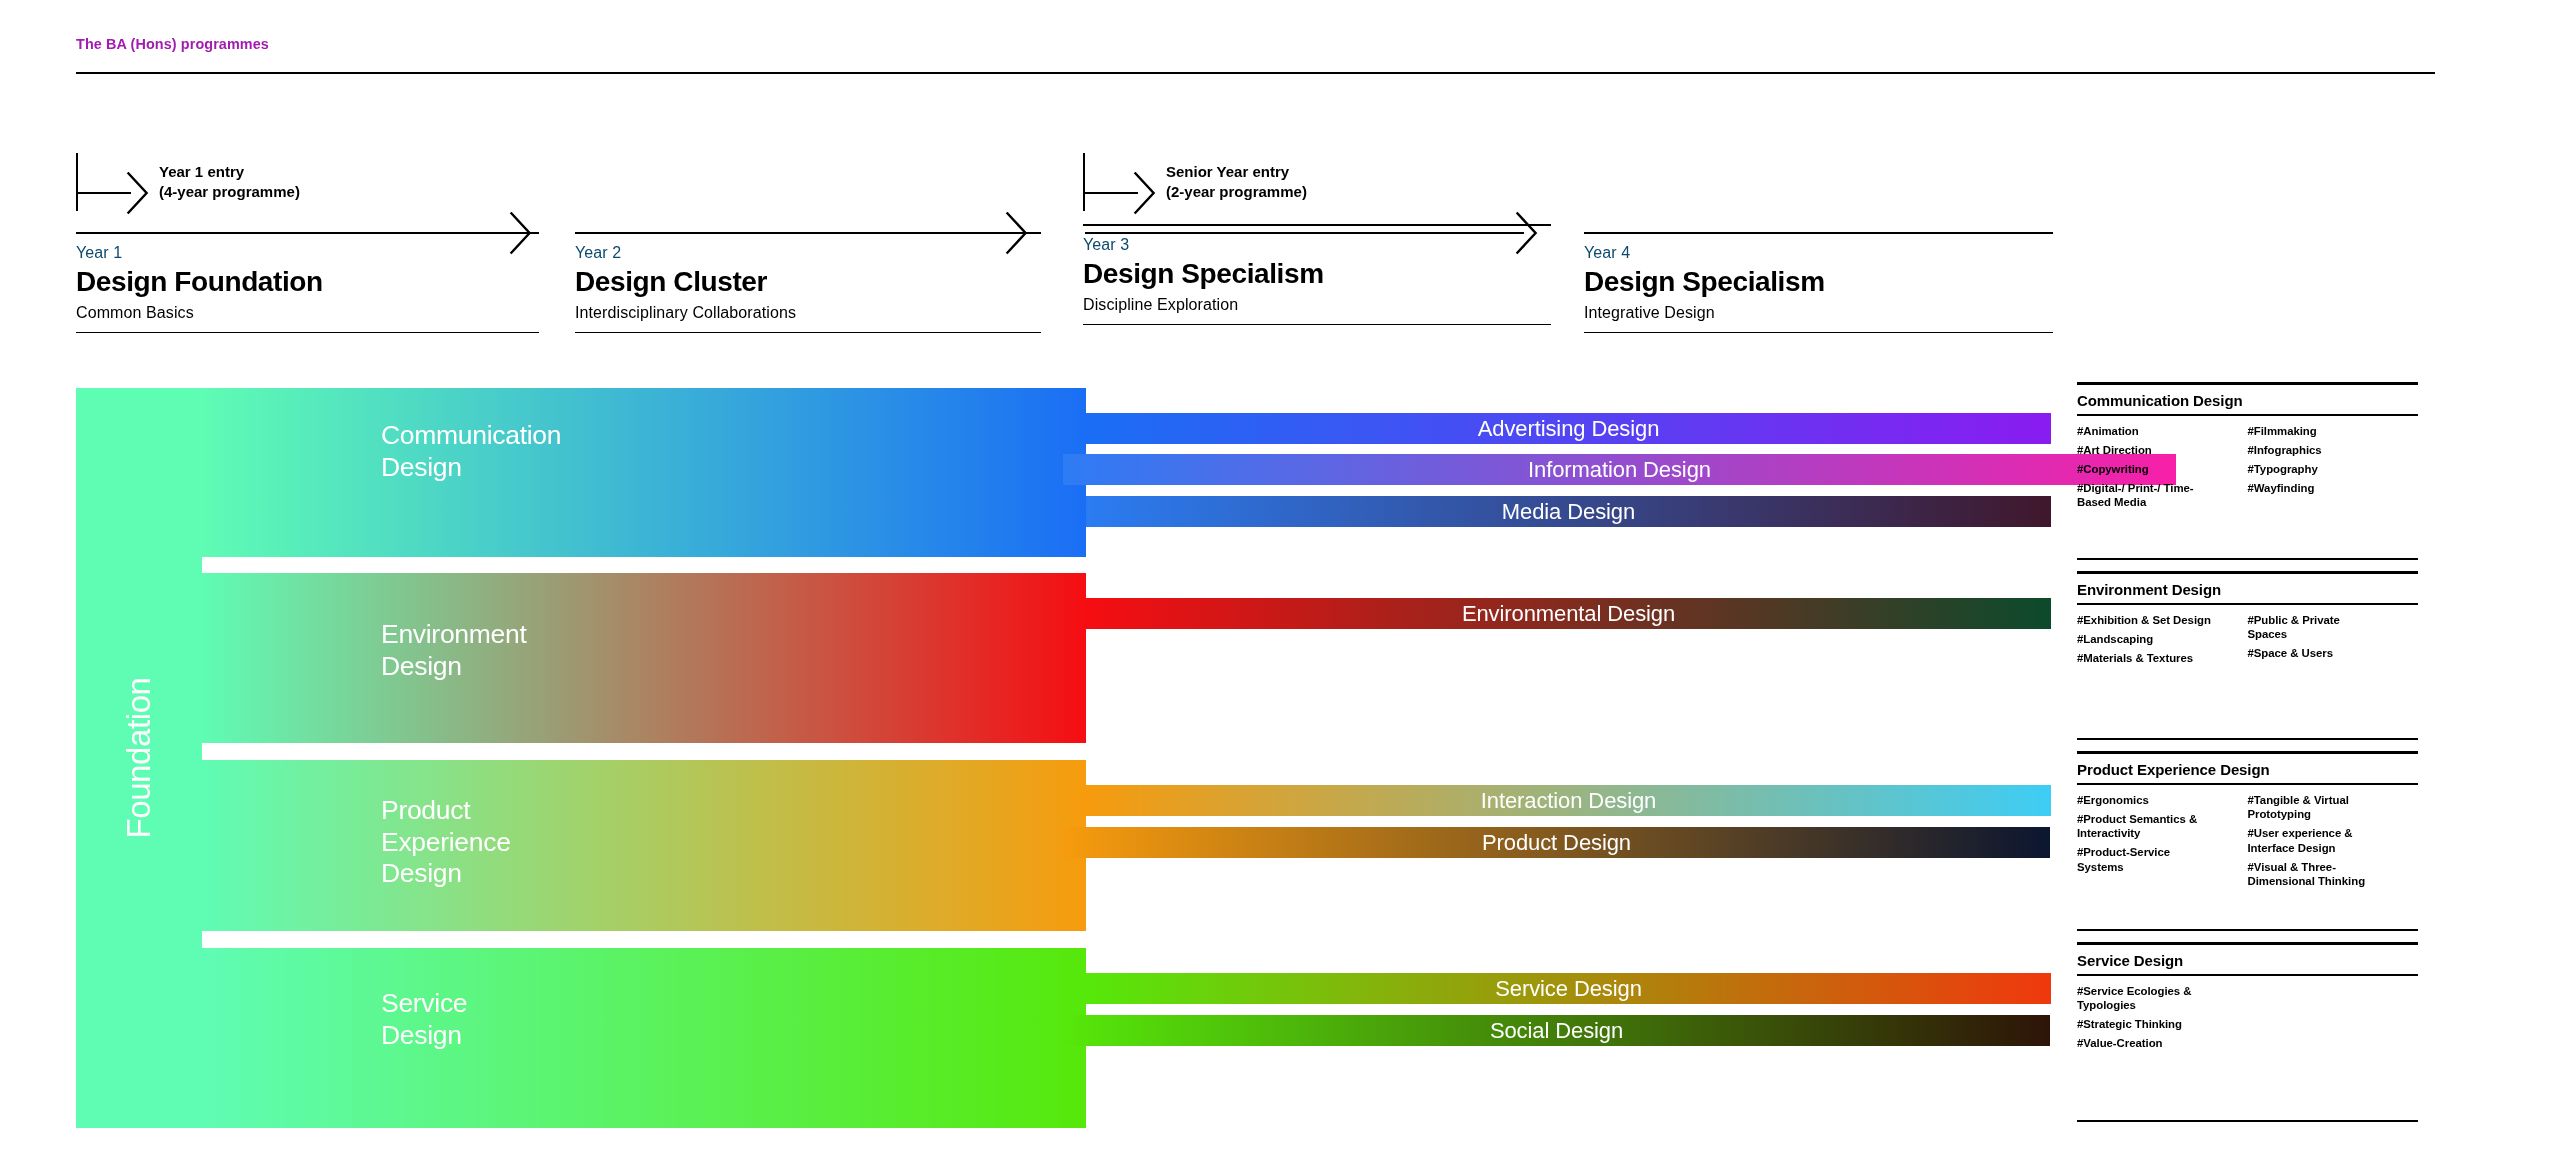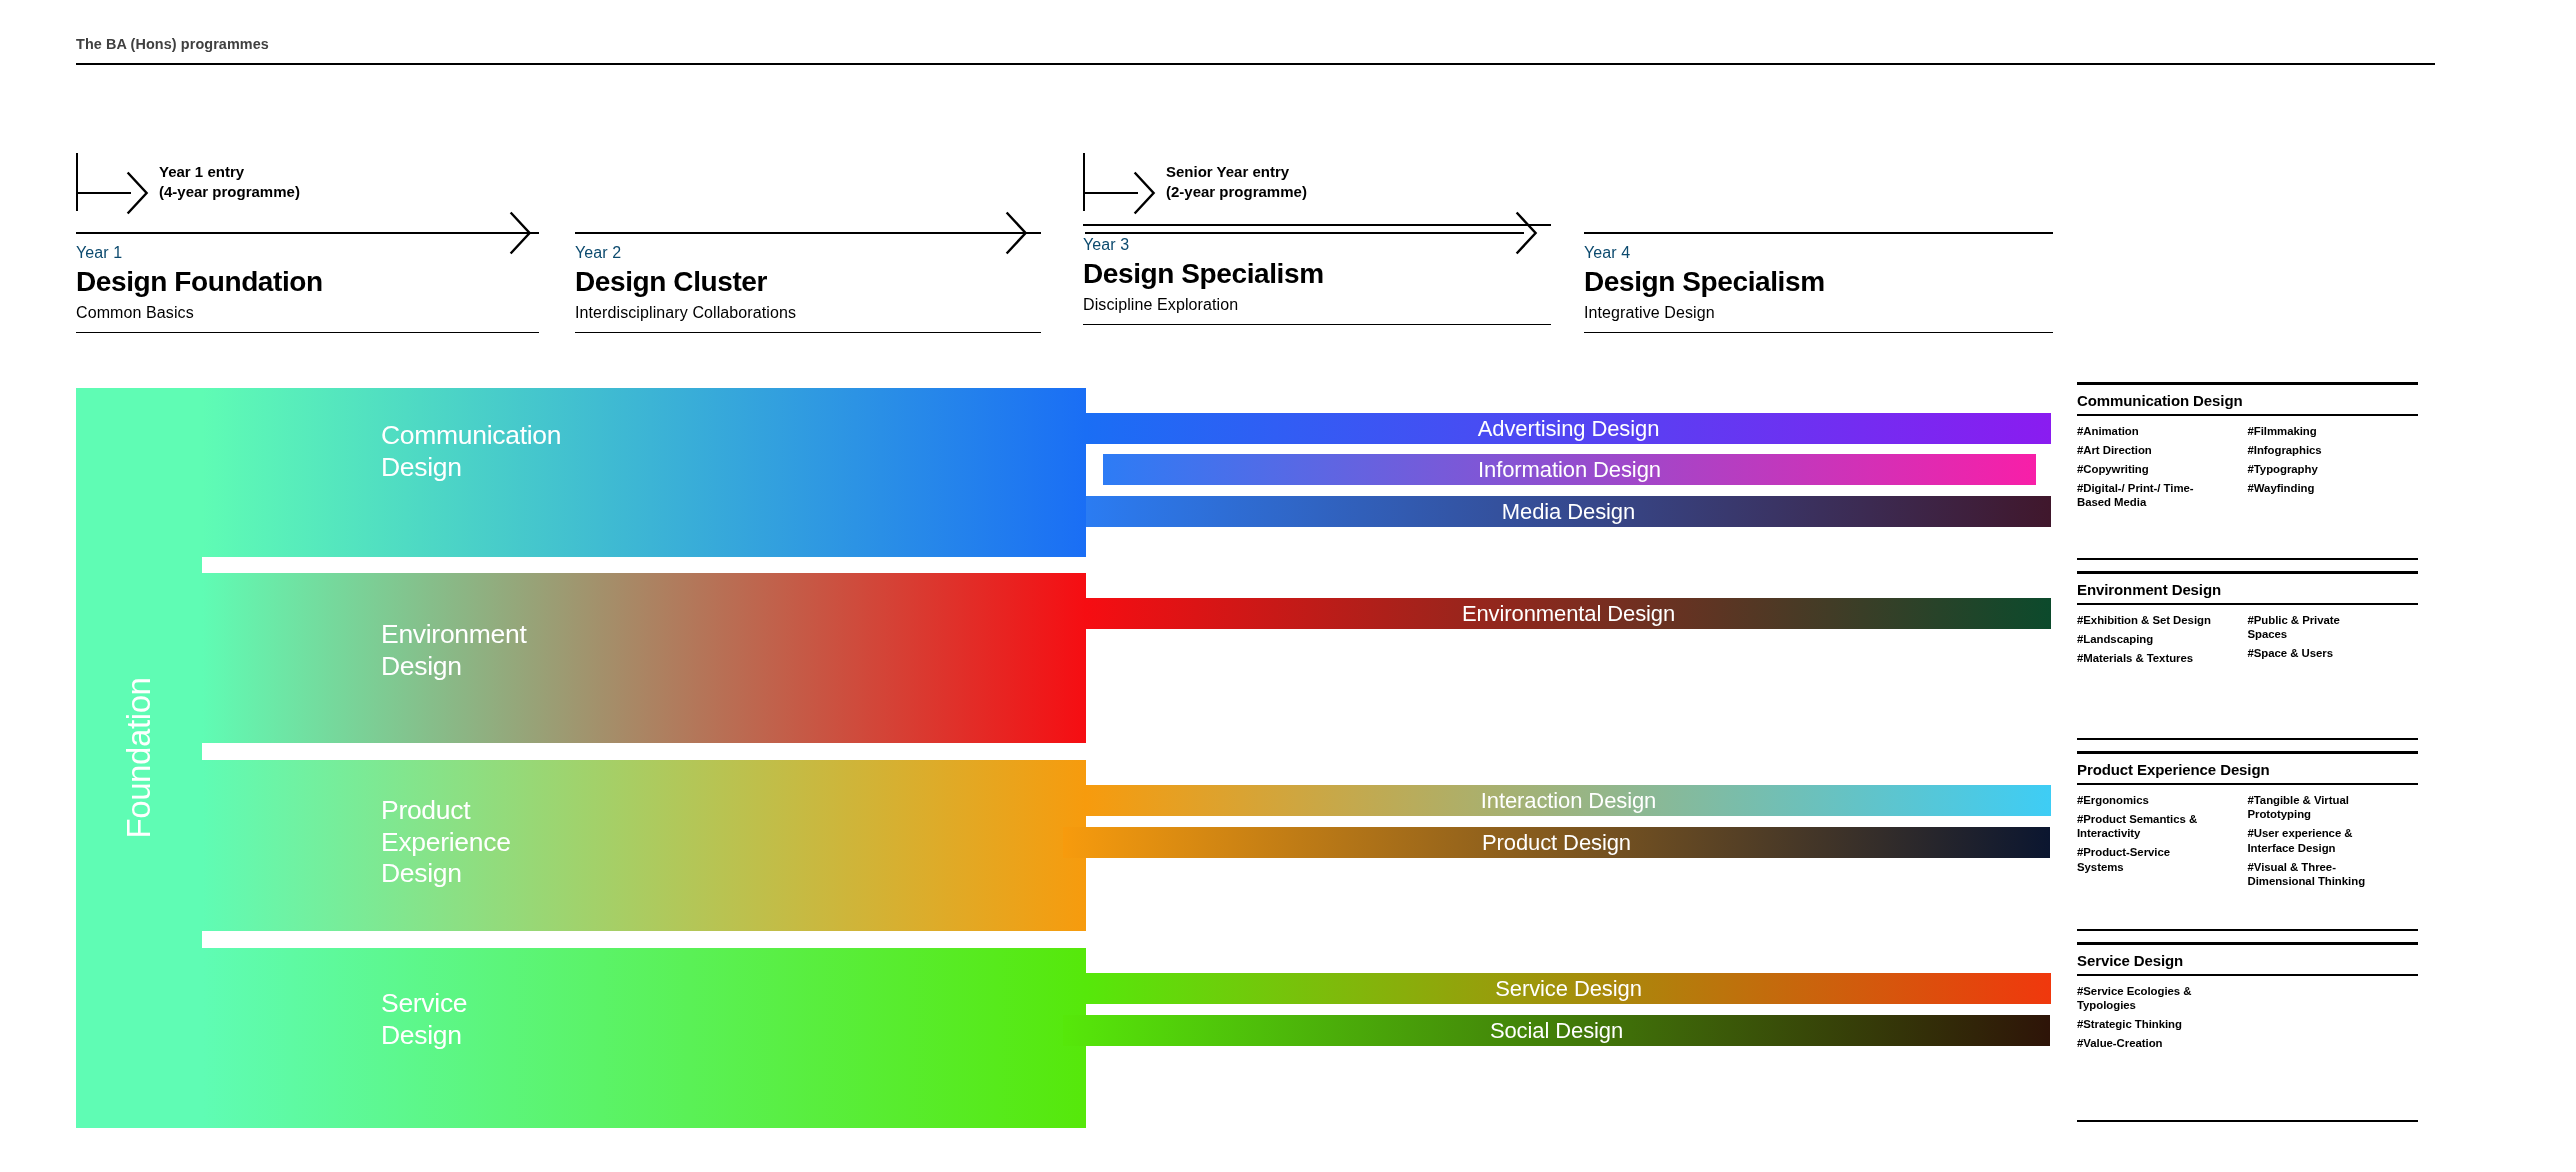--- a/index.html
+++ b/index.html
@@ -8,22 +8,22 @@
     width: 2576px; height: 1172px;
     background: #ffffff;
     font-family: "Liberation Sans", sans-serif;
     overflow: hidden;
   }
   #root { position: relative; width: 2576px; height: 1172px; }
 
   
   .page-header { position: absolute; left: 76px; top: 36px; width: 2359px; }
   .page-header-title {
-    font-size: 14.4px; font-weight: bold; color: #404040;
-    letter-spacing: 0.1px; padding-bottom: 11px;
+    font-size: 14.4px; font-weight: bold; color: #a21caf;
+    letter-spacing: 0.1px; padding-bottom: 20px;
   }
   .page-header-rule { height: 1.5px; background: #000; width: 100%; }
 
   
   .entry { position: absolute; }
   .entry-bracket {
     position: absolute; left: 0; top: 0;
     width: 2.3px; height: 58px; background: #000;
   }
   .entry-stub {
@@ -184,21 +184,21 @@
     </div>
     <div id="foundation" style="background: rgb(95, 252, 180);">
       <div id="foundation-label">Foundation</div>
     </div>
     <div class="band" style="top: 388px; width: 884px; height: 169px; background: linear-gradient(to right, rgb(95, 252, 180) 0%, rgb(26, 110, 245) 100%);"></div>
     <div class="band-label" style="top: 420px;">Communication
 Design</div>
     <div class="spec" style="left: 1086px; top: 413px; width: 965px; background: linear-gradient(to right, rgb(26, 110, 245) 0%, rgb(138, 28, 240) 100%);">
       <div class="spec-text" style="width: 100%;">Advertising Design</div>
     </div>
-    <div class="spec" style="left: 1103px; top: 454px; width: 933px; background: linear-gradient(to right, rgb(45, 124, 245) 0%, rgb(248, 31, 168) 100%);">
+    <div class="spec" style="left: 1063px; top: 454px; width: 1113px; background: linear-gradient(to right, rgb(45, 124, 245) 0%, rgb(248, 31, 168) 100%);">
       <div class="spec-text" style="width: 100%;">Information Design</div>
     </div>
     <div class="spec" style="left: 1086px; top: 496px; width: 965px; background: linear-gradient(to right, rgb(43, 124, 242) 0%, rgb(64, 23, 44) 100%);">
       <div class="spec-text" style="width: 100%;">Media Design</div>
     </div>
     <div class="band" style="top: 573px; width: 884px; height: 170px; background: linear-gradient(to right, rgb(95, 252, 180) 0%, rgb(246, 13, 18) 100%);"></div>
     <div class="band-label" style="top: 619px;">Environment
 Design</div>
     <div class="spec" style="left: 1086px; top: 598px; width: 965px; background: linear-gradient(to right, rgb(246, 13, 18) 0%, rgb(12, 74, 44) 100%);">
       <div class="spec-text" style="width: 100%;">Environmental Design</div>

